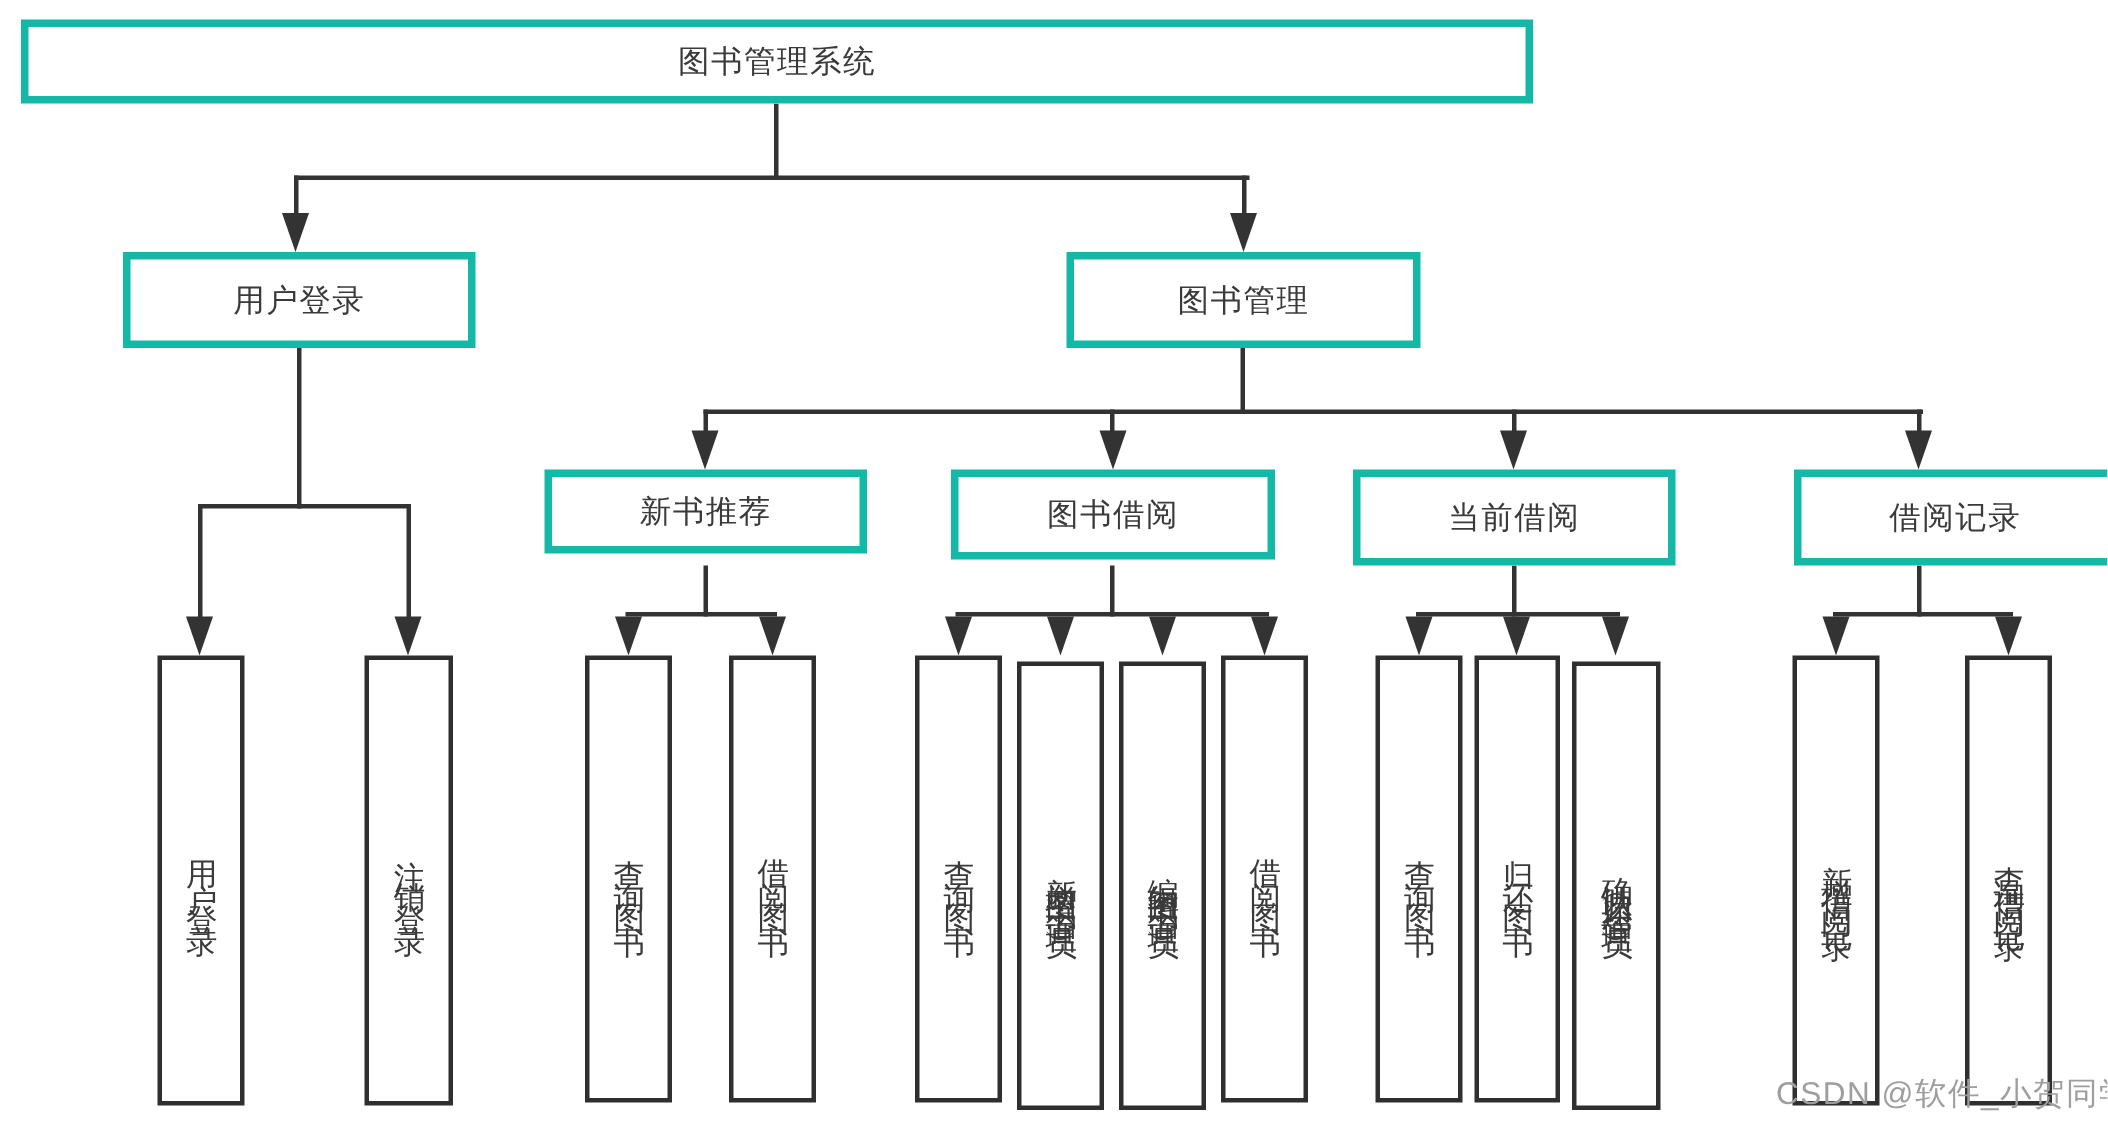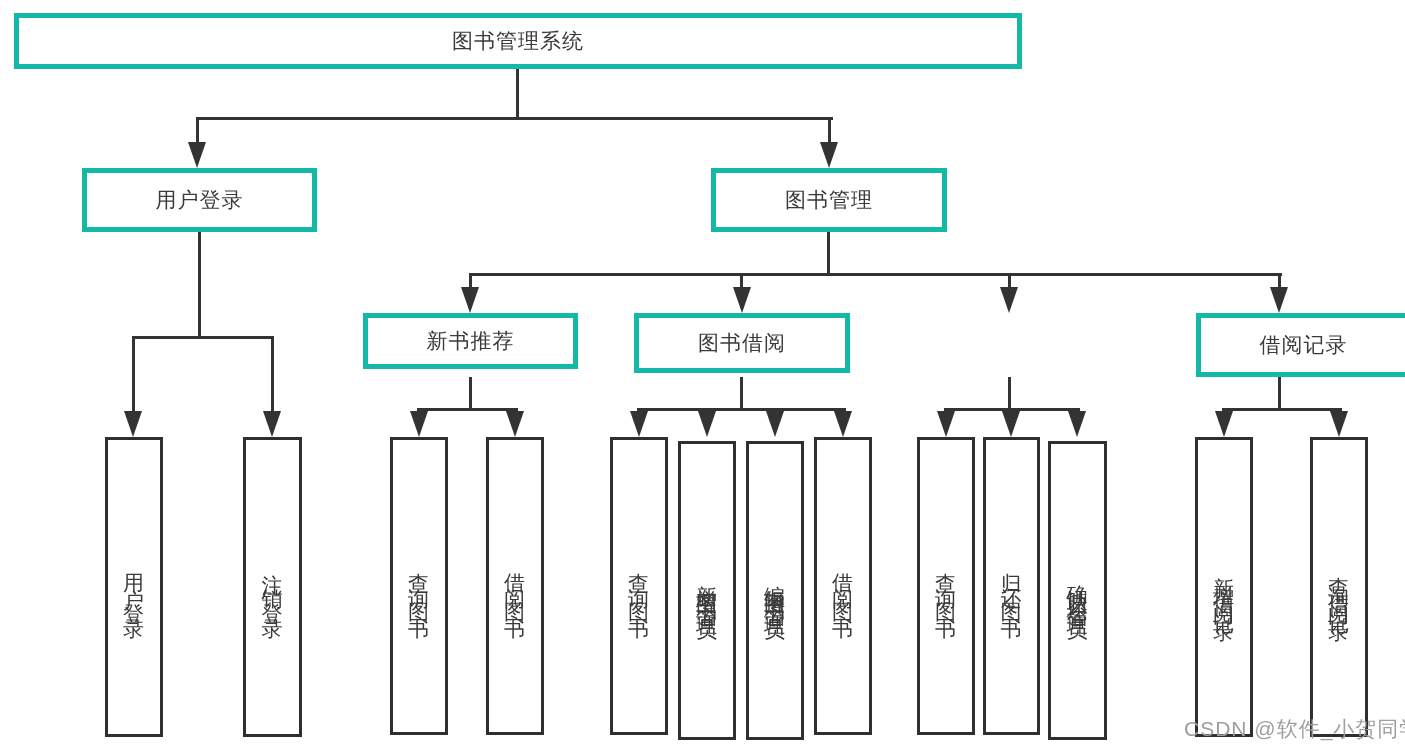--- a/index.html
+++ b/index.html
@@ -98,20 +98,23 @@
   <div class="box" style="left:711px;top:168px;width:236px;height:64px">
     <span class="lbl">图书管理</span>
   </div>
 
   <div class="box" style="left:363px;top:313px;width:215px;height:56px">
     <span class="lbl">新书推荐</span>
   </div>
   <div class="box" style="left:634px;top:313px;width:216px;height:60px">
     <span class="lbl">图书借阅</span>
   </div>
+  <div class="box" style="left:902px;top:313px;width:215px;height:64px">
+    <span class="lbl">当前借阅</span>
+  </div>
   <div class="box" style="left:1196px;top:313px;width:215px;height:64px">
     <span class="lbl">借阅记录</span>
   </div>
 
   <div class="vbox" style="left:105px;top:437px;width:58px;height:300px">
     <span class="vlbl ls4">用户登录</span>
   </div>
   <div class="vbox" style="left:243px;top:437px;width:59px;height:300px">
     <span class="vlbl ls4">注销登录</span>
   </div>

